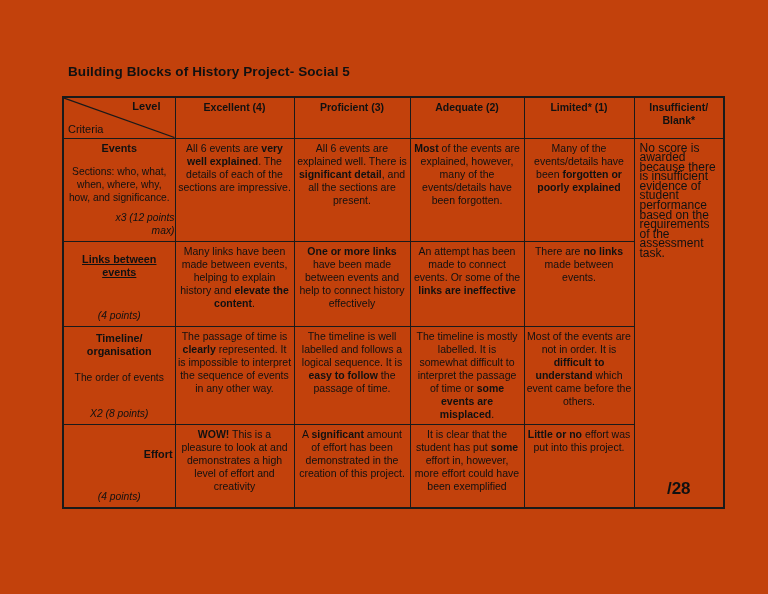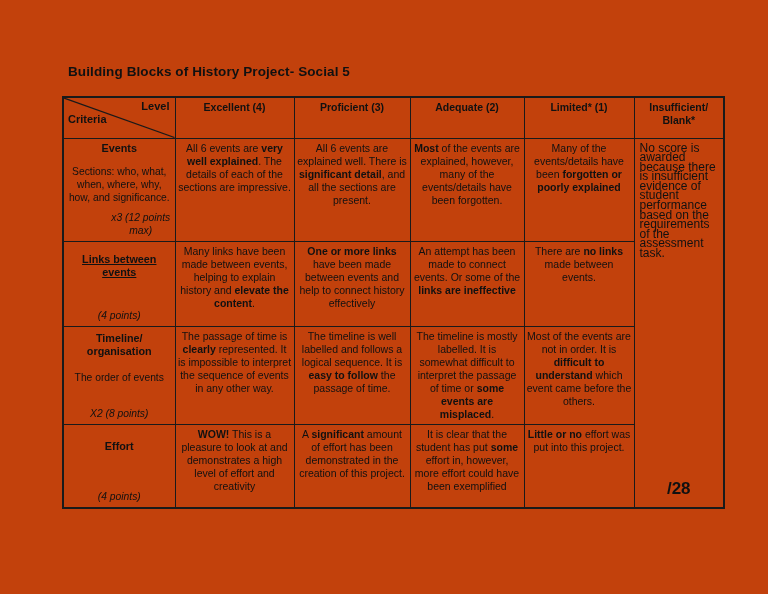--- a/index.html
+++ b/index.html
@@ -28,33 +28,33 @@
   tr.hdr{height:41px;}
   tr.r0{height:103px;}
   tr.r1{height:85px;}
   tr.r2{height:98px;}
   tr.r3{height:84px;}
   th.colhead{font-weight:bold;font-size:11px;vertical-align:middle;white-space:pre-line;padding:2px;}
 
   
   th.corner{position:relative;padding:0;vertical-align:middle;}
   th.corner svg{position:absolute;left:0;top:0;width:100%;height:100%;}
-  .corner-level{position:absolute;top:2px;right:5px;font-weight:bold;font-size:11px;}
-  .corner-criteria{position:absolute;bottom:12px;left:4px;font-weight:bold;font-size:11px;}
+  .corner-level{position:absolute;top:2px;right:14px;font-weight:bold;font-size:11px;}
+  .corner-criteria{position:absolute;bottom:2px;left:4px;font-weight:normal;font-size:11px;}
 
   
   td.crit{position:relative;padding:3px 3px;}
   .crit-title{font-weight:bold;font-size:10.8px;white-space:pre-line;}
   .crit-desc{margin-top:10px;font-size:10.3px;}
   .crit-points{position:absolute;bottom:4px;left:0;right:0;font-style:italic;font-size:10.3px;}
-  .crit-points.left{text-align:center;padding-left:4px;margin-left:39px;}
+  .crit-points.left{text-align:right;padding-left:4px;margin-left:39px;}
   td.crit-links .crit-title{margin-top:8px;text-decoration:underline;}
   td.crit-timeline .crit-title{margin-top:2px;}
   td.crit-timeline .crit-desc{margin-top:13px;}
-  td.crit-effort .crit-title{margin-top:12px;}
+  td.crit-effort .crit-title{margin-top:20px;text-align:right;}
 
   
   td.cell{padding:6px 3px 2px 3px;}
   tr.r1 td.cell, tr.r2 td.cell, tr.r3 td.cell{padding-top:3px;}
   td.cell b{font-weight:bold;}
 
   
   td.insuff{position:relative;text-align:left;padding:0;}
   .insuff-note{font-size:12px;line-height:9.6px;text-align:left;padding:2px 3px;}
   .insuff-score{position:absolute;bottom:12px;left:0;right:0;text-align:center;font-weight:bold;font-size:17px;}

